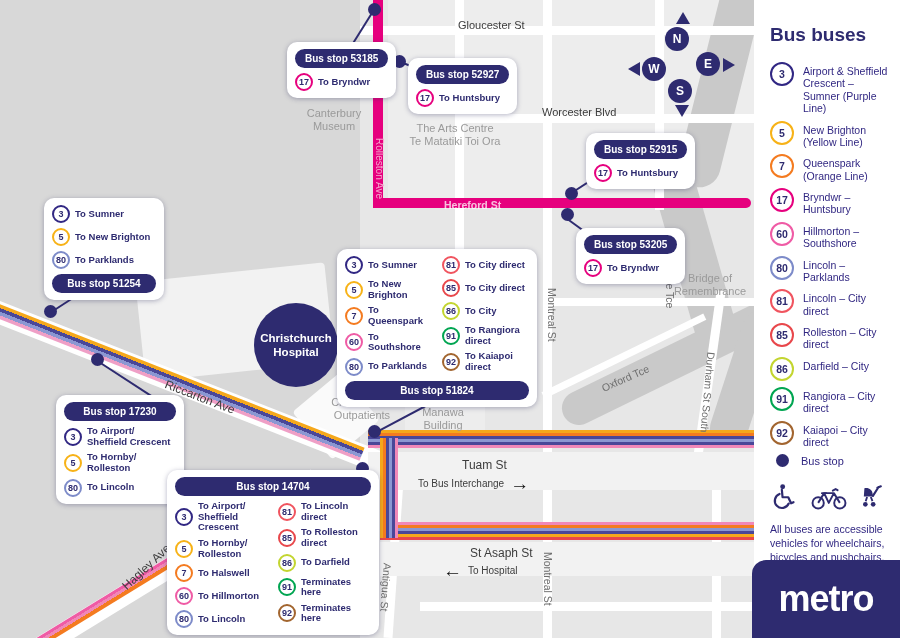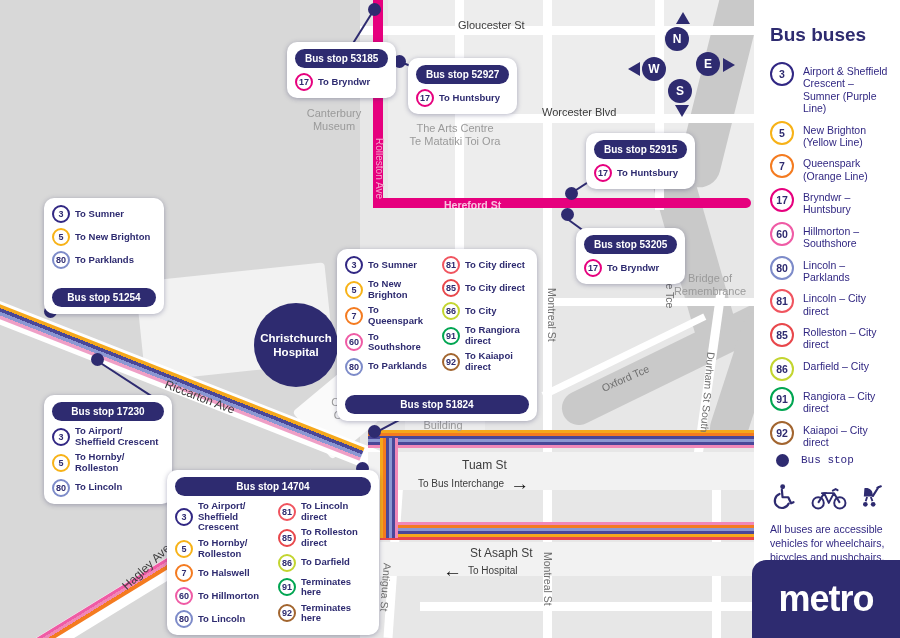--- a/index.html
+++ b/index.html
@@ -29,21 +29,21 @@
   
   .dot{position:absolute;width:13px;height:13px;border-radius:50%;background:#2e2b70;z-index:6;}
   .leader{position:absolute;height:2px;background:#2e2b70;transform-origin:0 50%;z-index:6;}
 
   
   .callout{position:absolute;background:#fff;border-radius:10px;padding:7px 8px;
            box-shadow:0 1px 5px rgba(40,40,90,.35);z-index:7;}
   .pill{background:#2e2b70;color:#fff;font-size:10px;font-weight:bold;text-align:center;
         border-radius:11px;padding:4px 10px;white-space:nowrap;}
   .callout > .pill{margin-bottom:5px;}
-  .callout > .pill:last-child{margin-top:19px;margin-bottom:0;}
+  .callout > .pill:last-child{margin-top:5px;margin-bottom:0;}
   .cols{display:flex;gap:10px;}
   .col{display:flex;flex-direction:column;gap:5px;flex:1;}
   .item{display:flex;align-items:center;gap:5px;}
   .badge{flex:0 0 auto;width:18px;height:18px;border-radius:50%;border:2px solid #000;
          background:#fff;color:#2e2b70;font-weight:bold;font-size:9px;
          display:flex;align-items:center;justify-content:center;}
   .ilabel{font-size:9.5px;font-weight:bold;color:#2e2b70;line-height:1.12;}
 
   
   .hosp{position:absolute;left:254px;top:303px;width:84px;height:84px;border-radius:50%;
@@ -65,21 +65,21 @@
   .tri-right{border-top:7px solid transparent;border-bottom:7px solid transparent;border-left:12px solid #2e2b70;}
 
   
   .panel{position:absolute;left:754px;top:0;width:146px;height:638px;background:#fff;z-index:8;
          padding:24px 10px 0 16px;}
   .panel h1{margin:0 0 16px 0;font-size:19px;color:#2e2b70;}
   .lrow{display:flex;align-items:flex-start;gap:9px;margin-bottom:6px;min-height:24px;}
   .lbadge{flex:0 0 auto;width:24px;height:24px;border-radius:50%;border:2.5px solid #000;background:#fff;
           color:#2e2b70;font-weight:bold;font-size:10.5px;display:flex;align-items:center;justify-content:center;}
   .ltext{font-size:10.5px;color:#312782;line-height:1.18;padding-top:3px;}
-  .busstop-row{display:flex;align-items:flex-start;gap:12px;margin-top:4px;font-family:Liberation Mono, monospace;}
+  .busstop-row{display:flex;align-items:flex-end;gap:12px;margin-top:4px;}
   .busstop-dot{width:13px;height:13px;border-radius:50%;background:#2e2b70;margin-left:6px;}
   .busstop-text{font-size:11px;color:#312782;}
   .icons-row{display:flex;align-items:flex-end;gap:10px;margin-top:16px;}
   .axs-note{margin-top:12px;font-size:10.5px;color:#312782;line-height:1.3;width:118px;}
   .metro{position:absolute;left:752px;top:560px;width:148px;height:78px;background:#2e2b70;
          border-radius:14px 0 0 0;display:flex;align-items:center;justify-content:center;z-index:9;}
   .metro span{color:#fff;font-size:36px;font-weight:bold;letter-spacing:-1px;}
 </style>
 </head>
 <body>
@@ -237,21 +237,21 @@
             <span class="ilabel">To New Brighton</span>
           </div>
           <div class="item">
             <span class="badge" style="border-color: rgb(125, 139, 201);">80</span>
             <span class="ilabel">To Parklands</span>
           </div>
         </div>
       </div>
       <div class="pill">Bus stop 51254</div>
     </div>
-  <div class="callout" style="left:44px;top:395px;width:128px;">
+  <div class="callout" style="left:56px;top:395px;width:128px;">
       <div class="pill">Bus stop 17230</div>
       <div class="cols">
         <div class="col">
           <div class="item">
             <span class="badge" style="border-color: rgb(49, 39, 131);">3</span>
             <span class="ilabel">To Airport/ Sheffield Crescent</span>
           </div>
           <div class="item">
             <span class="badge" style="border-color: rgb(247, 178, 23);">5</span>
             <span class="ilabel">To Hornby/ Rolleston</span>

